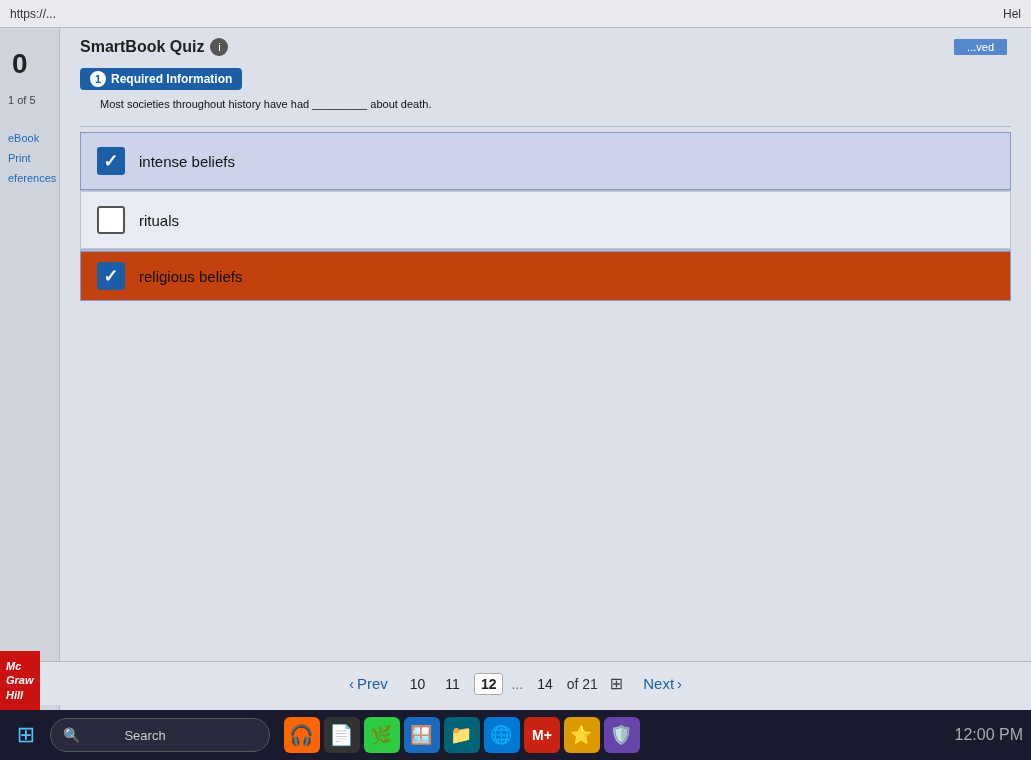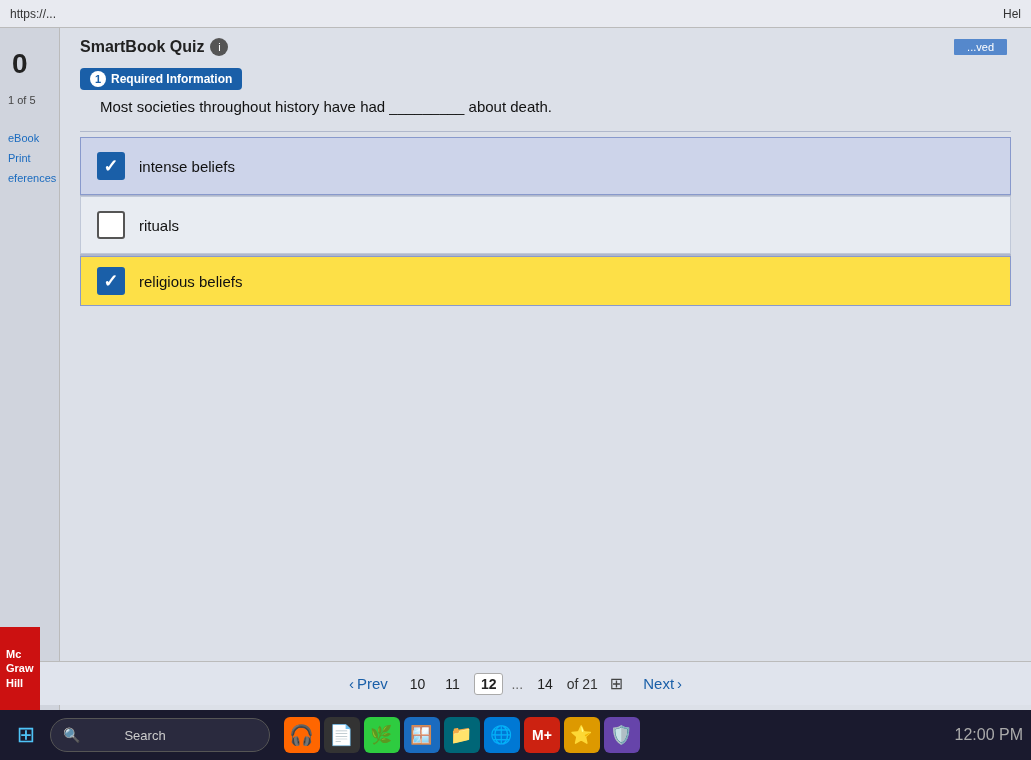--- a/index.html
+++ b/index.html
@@ -122,21 +122,21 @@
       height: 16px;
       font-size: 11px;
       font-weight: bold;
       display: flex;
       align-items: center;
       justify-content: center;
     }
 
     
     .question-text {
-      font-size: 15px;
+      font-size: 11px;
       color: #111;
       margin-bottom: 16px;
       margin-left: 20px;
     }
 
     
     .question-meta {
       display: flex;
       align-items: center;
       gap: 10px;
@@ -267,22 +267,23 @@
 
     
     .mcgraw-logo {
       position: absolute;
       bottom: 55px;
       left: 0;
       background: #cc1111;
       color: white;
       font-size: 11px;
       font-weight: bold;
-      padding: 20px 6px;
+      padding: 8px 6px;
       line-height: 1.3;
+      font-style: italic;
     }
 
     
     .taskbar {
       position: absolute;
       bottom: 0;
       left: 0;
       right: 0;
       height: 50px;
       background: #1a1a2e;
@@ -415,21 +416,21 @@
       <div class="answer-option unchecked" style="background:#e8ecf2; border:1px solid #c0c8d8; margin-top:0;">
         <div class="checkbox"></div>
         <span class="answer-label">rituals</span>
       </div>
 
       <hr class="divider">
 
 
       <hr class="divider">
 
-      <div class="answer-option checked" style="background:#fde047; border:1.5px solid #8899cc; overflow:hidden; max-height:50px;">
+      <div class="answer-option checked" style="background:#c2410c; border:1.5px solid #8899cc; overflow:hidden; max-height:50px;">
         <div class="checkbox checked"></div>
         <span class="answer-label">religious beliefs</span>
       </div>
 
     </div>
 
   </div>
 </div>
 
 <div class="mcgraw-logo" style="position:absolute; bottom:50px; left:0; z-index:10;">

